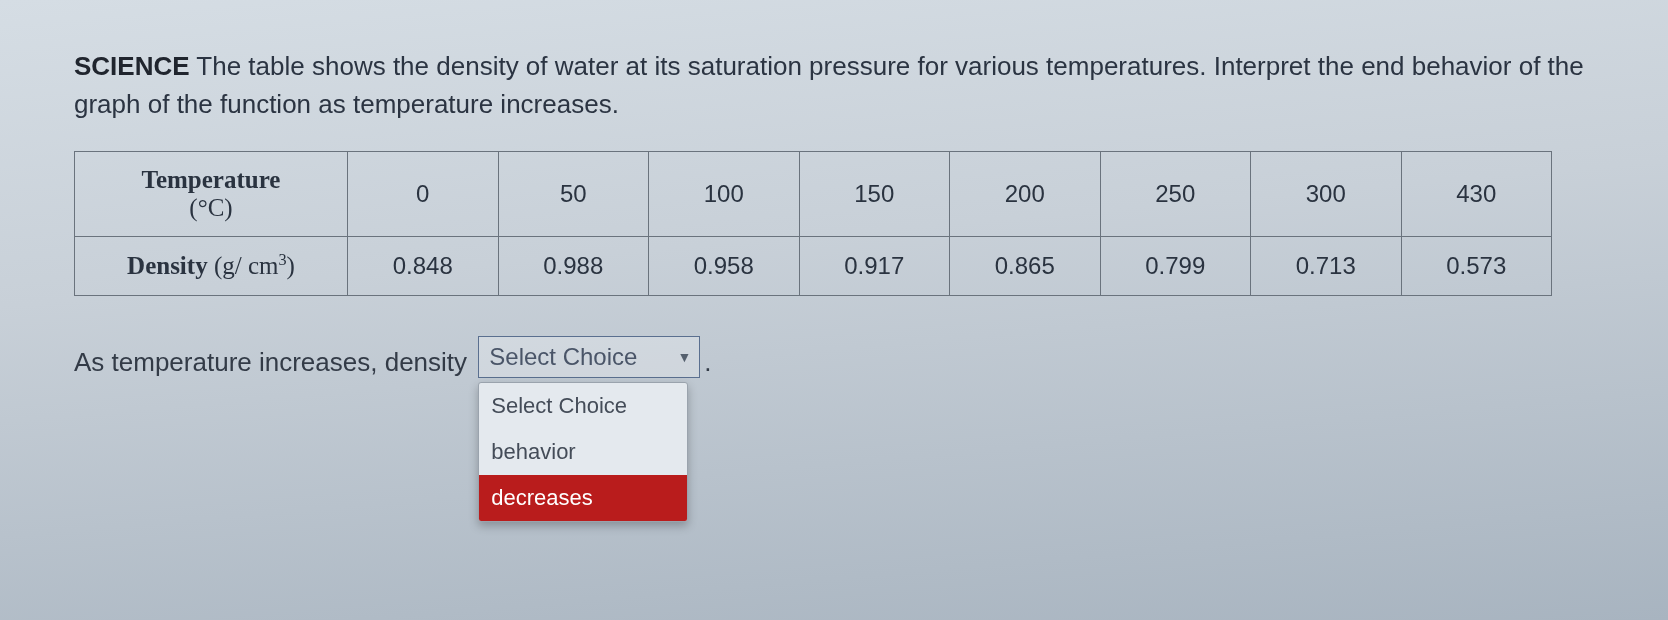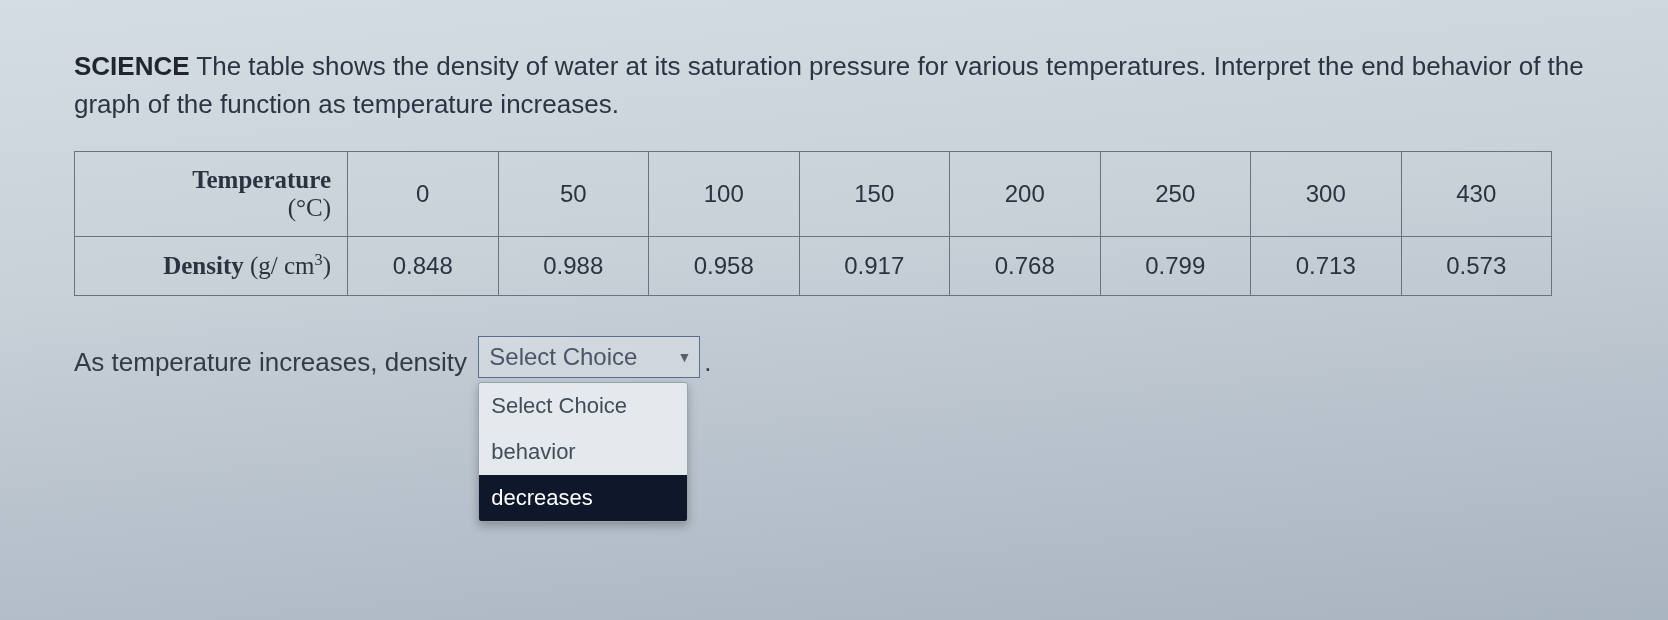--- a/index.html
+++ b/index.html
@@ -33,21 +33,21 @@
   }
   table.data td, table.data th {
     border: 1px solid #6a737d;
     padding: 14px 16px;
     font-size: 24px;
     color: #2a3340;
     text-align: center;
     vertical-align: middle;
   }
   table.data td.label {
-    text-align: right;
+    text-align: center;
     width: 240px;
     font-family: "Times New Roman", Times, serif;
     font-size: 25px;
   }
   table.data td.label .hdr {
     font-weight: 700;
   }
   .unit-sup { font-size: 0.65em; vertical-align: super; }
   .sentence-row {
     margin-top: 40px;
@@ -94,21 +94,21 @@
     box-shadow: 0 4px 10px rgba(0,0,0,0.25);
     overflow: hidden;
   }
   .dropdown .opt {
     padding: 10px 12px;
     font-size: 22px;
     color: #444c58;
     cursor: pointer;
   }
   .dropdown .opt.selected {
-    background: #0f172a;
+    background: #b91c1c;
     color: #fff;
   }
   .period {
     padding-top: 6px;
   }
 </style>
 </head>
 <body>
 
 <div class="page">
@@ -128,21 +128,21 @@
       <td>250</td>
       <td>300</td>
       <td>430</td>
     </tr>
     <tr>
       <td class="label"><span class="hdr">Density</span> (g/ cm<span class="unit-sup">3</span>)</td>
       <td>0.848</td>
       <td>0.988</td>
       <td>0.958</td>
       <td>0.917</td>
-      <td>0.768</td>
+      <td>0.865</td>
       <td>0.799</td>
       <td>0.713</td>
       <td>0.573</td>
     </tr>
   </tbody>
     </table>
 
   <div class="sentence-row">
     <span class="sentence-text">As temperature increases, density </span>
     <div class="select-wrap">

